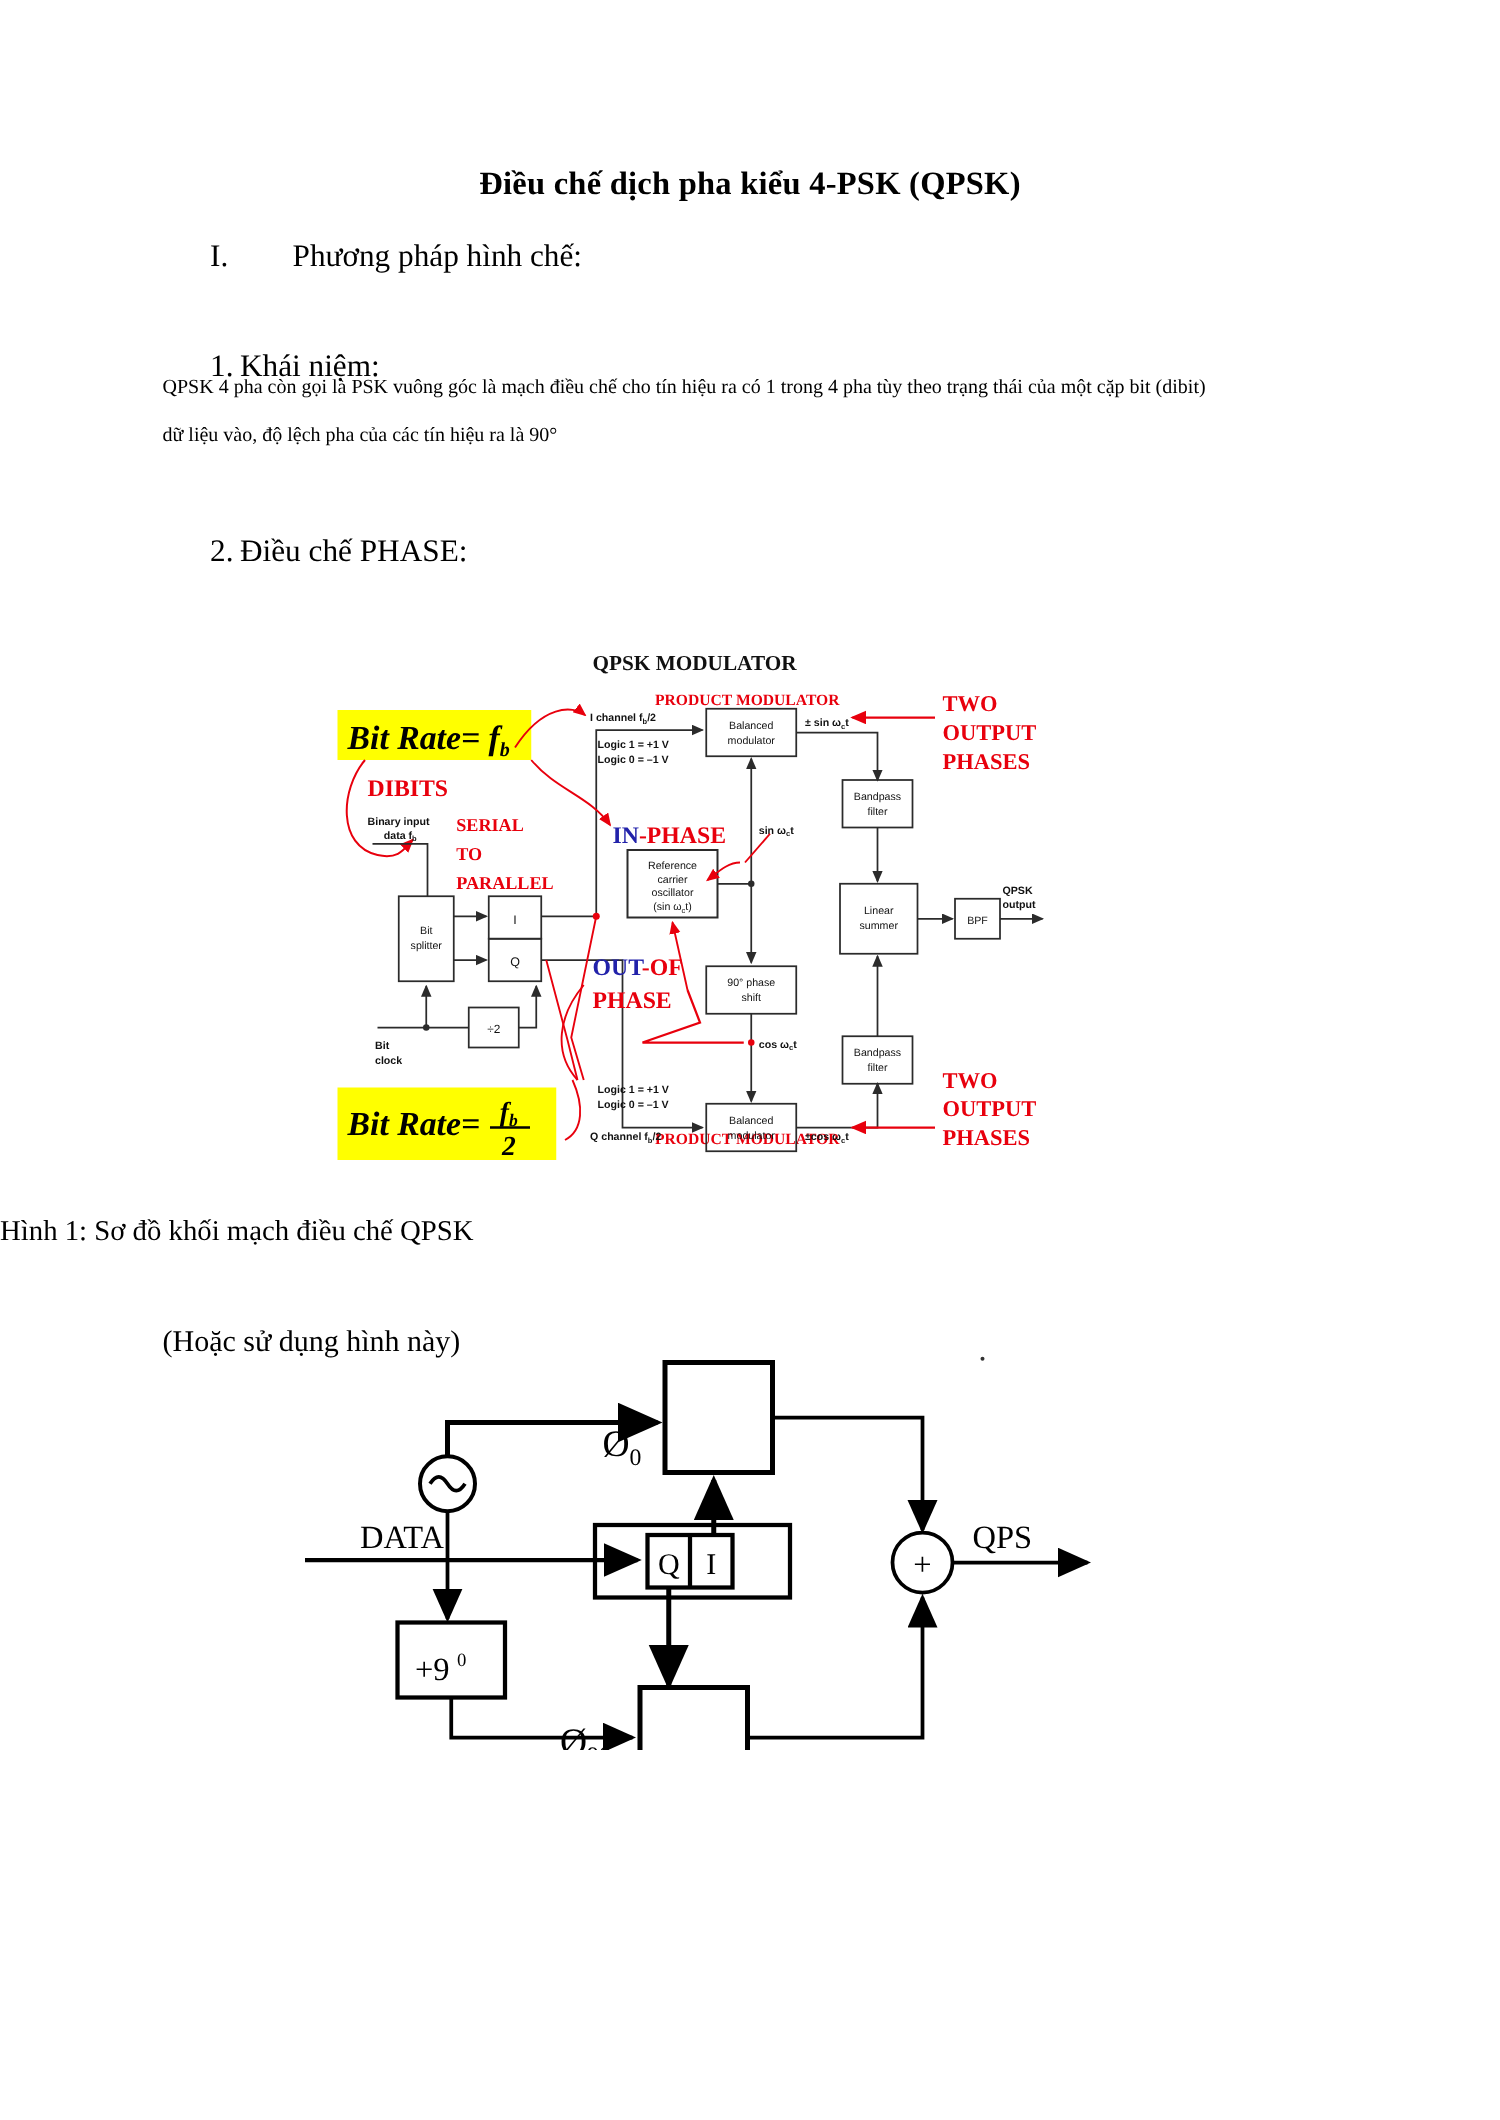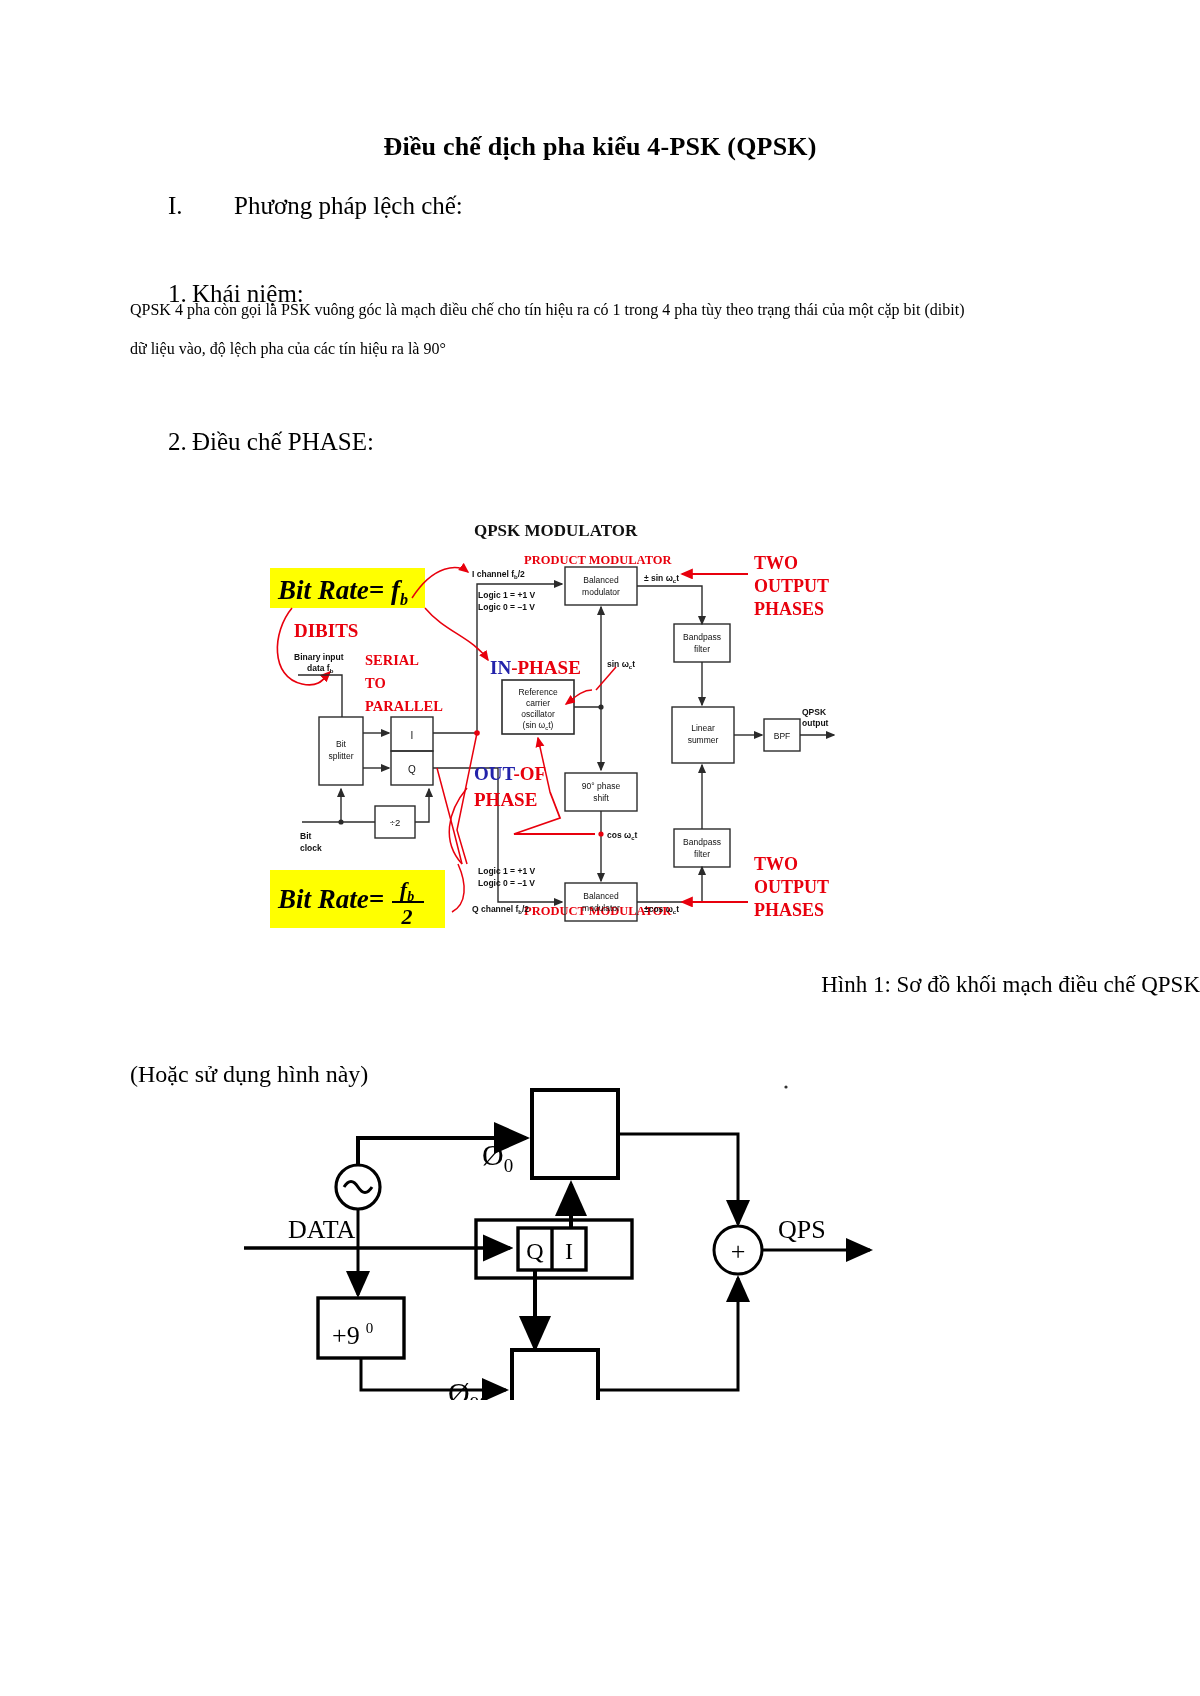--- a/index.html
+++ b/index.html
@@ -55,21 +55,21 @@
   .sec-sub2 {
     position: absolute;
     left: 168px; top: 428px;
     font-size: 25px;
   }
   .sec-sub2 .num { display: inline-block; width: 24px; }
   .caption {
     position: absolute;
     left: 0; top: 972px;
     width: 1200px;
-    text-align: right;
+    text-align: left;
     font-size: 23px;
   }
   .para-2 {
     position: absolute;
     left: 130px; top: 1061px;
     font-size: 24px;
   }
 
   
   #fig1 {
@@ -92,21 +92,21 @@
   #fig2 svg { display: block; }
 </style>
 </head>
 <body>
 
 <div class="page">
 
   <div class="doc-title">Điều chế dịch pha kiểu 4-PSK (QPSK)</div>
 
   <div class="sec-roman">
-    <span class="num">I.</span><span>Phương pháp lệch chế:</span>
+    <span class="num">I.</span><span>Phương pháp hình chế:</span>
   </div>
 
   <div class="sec-sub">
     <span class="num">1.</span><span>Khái niệm:</span>
   </div>
 
   <div class="para para-1">QPSK 4 pha còn gọi là PSK vuông góc là mạch điều chế cho tín hiệu ra có 1 trong 4 pha tùy theo trạng thái của một cặp bit (dibit) dữ liệu vào, độ lệch pha của các tín hiệu ra là 90°</div>
 
   <div class="sec-sub2">
     <span class="num">2.</span><span>Điều chế PHASE:</span>

